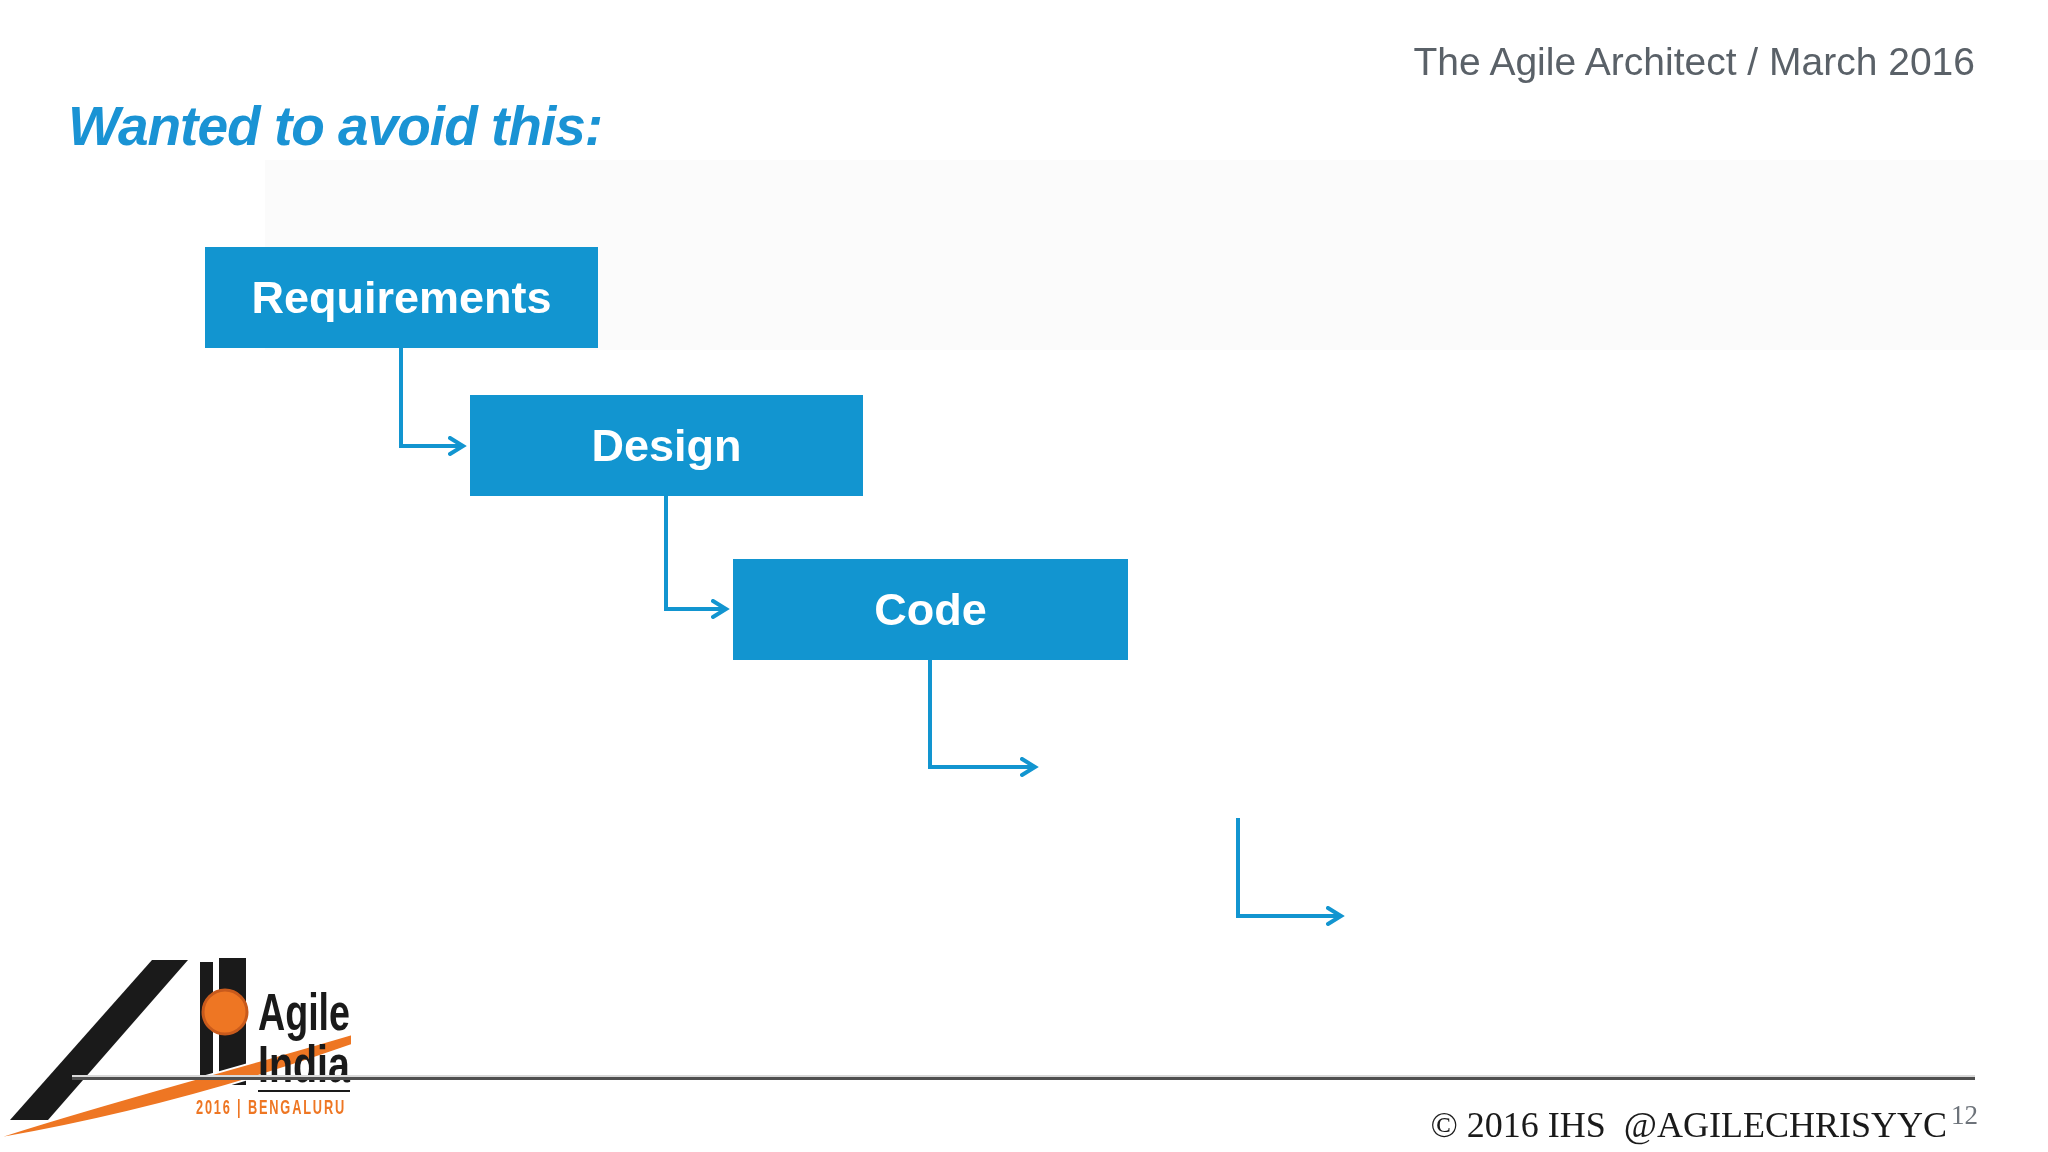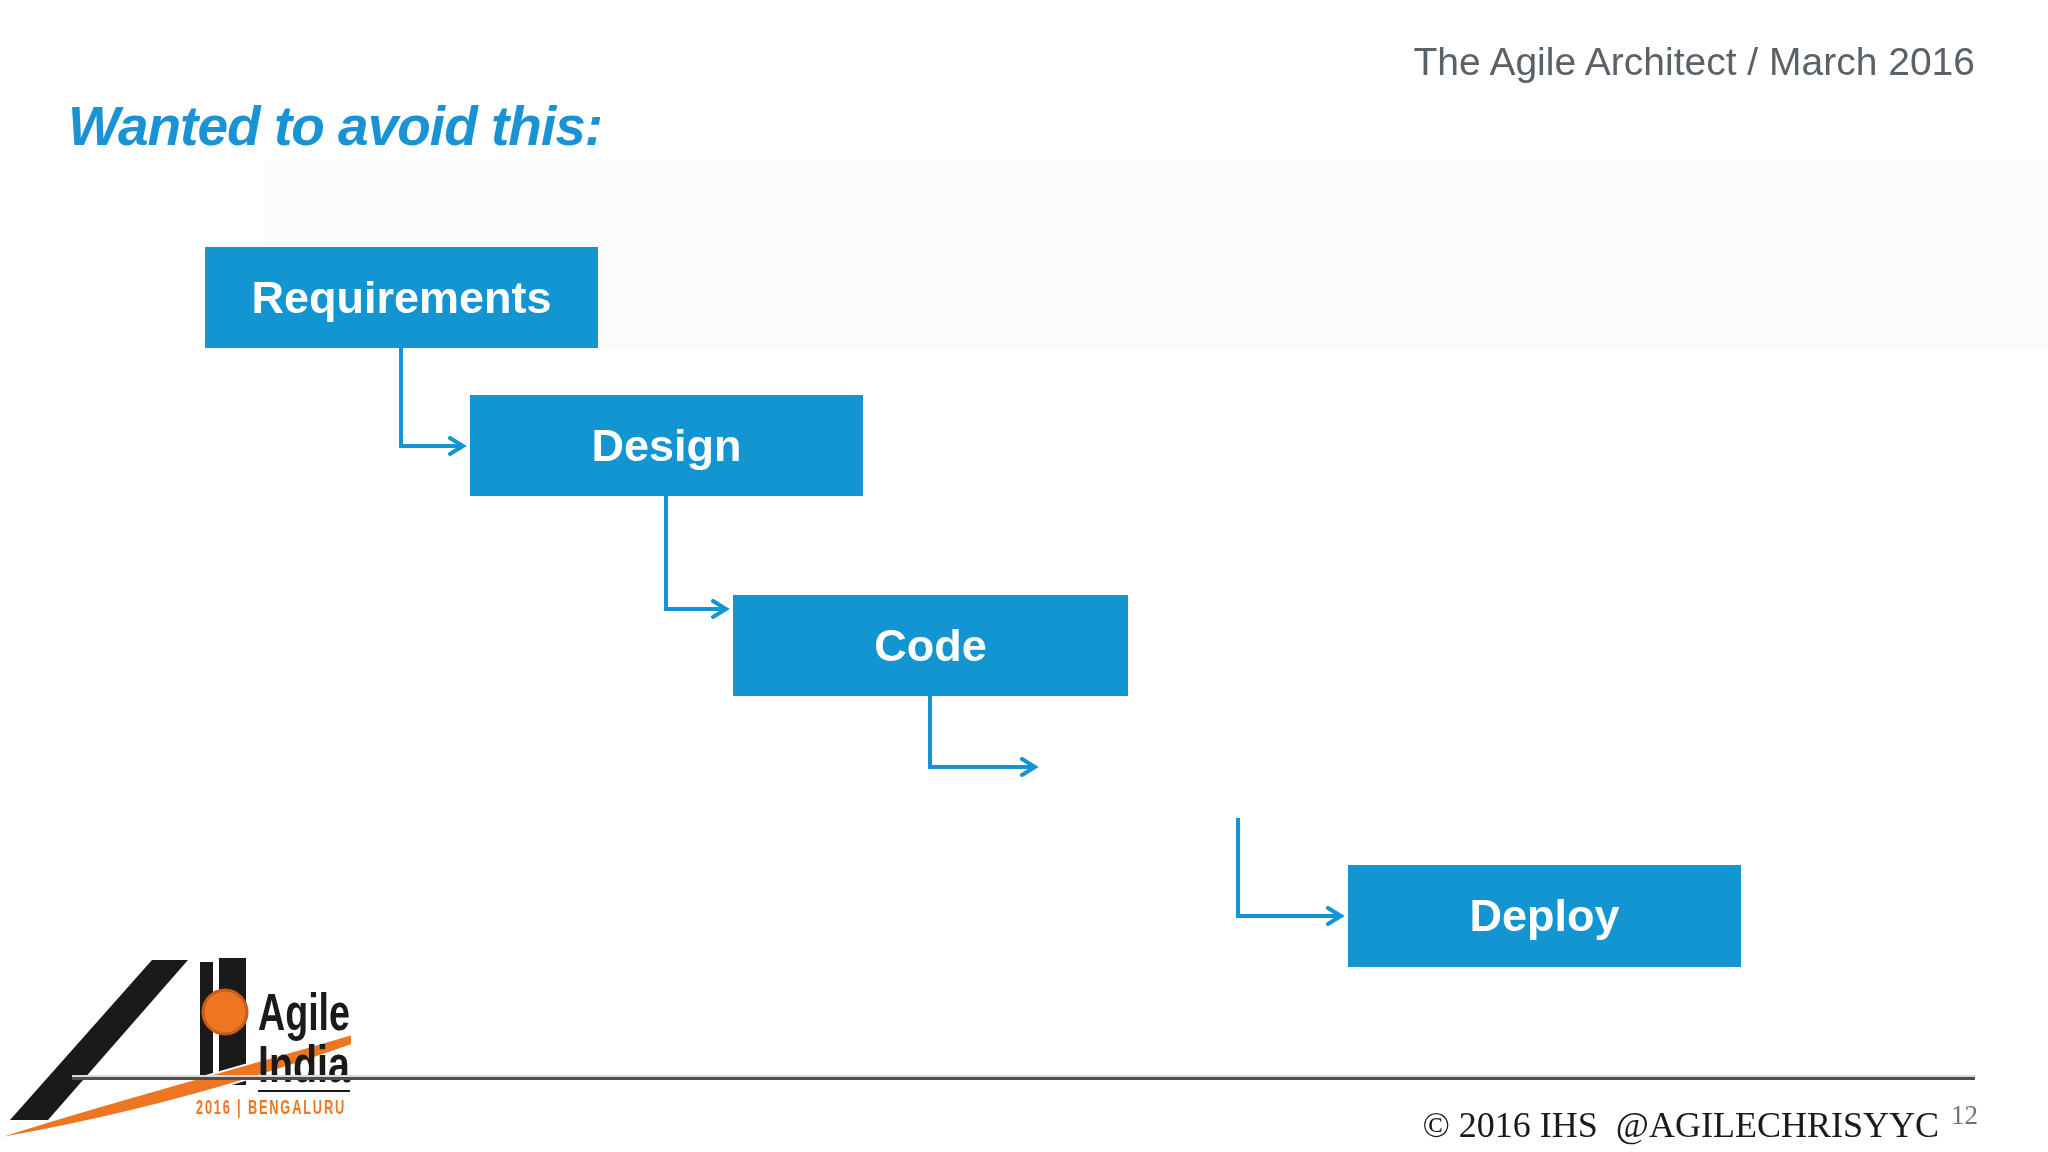--- a/index.html
+++ b/index.html
@@ -23,34 +23,34 @@
     font-size:39px;color:var(--header-gray);letter-spacing:0px;}
 
   .slide-title{position:absolute;left:68px;top:94px;
     font-size:55px;font-weight:bold;color:var(--title-blue);letter-spacing:-1px;font-style:italic;}
 
   .flow-box{position:absolute;width:393px;height:101px;background:var(--box-blue);
     display:flex;align-items:center;justify-content:center;
     color:#ffffff;font-weight:bold;font-size:45px;letter-spacing:0px;}
   .box-requirements{left:205px;top:247px;align-items:center;}
   .box-design{left:470px;top:395px;align-items:center;}
-  .box-code{left:733px;top:559px;width:395px;margin-top:36px;}
+  .box-code{left:733px;top:559px;width:395px;}
   .box-test{left:1042px;top:717px;}
   .box-deploy{left:1348px;top:865px;height:102px;}
 
   .connector-layer{position:absolute;left:0;top:0;width:2048px;height:1152px;pointer-events:none;}
   .connector{stroke:var(--box-blue);stroke-width:4;fill:none;}
   .arrowhead-stroke{stroke:var(--box-blue);fill:none;stroke-width:4;stroke-linecap:round;}
 
   .footer-divider{position:absolute;left:72px;top:1077px;width:1903px;height:3px;
     background:#4f4f4f;box-shadow:0 -2px 0 #d9d9d9;z-index:3;}
 
   .footer{position:absolute;top:1104px;right:70px;display:flex;align-items:flex-start;z-index:4;font-family:Liberation Serif, serif;}
   .footer-copyright{font-size:36px;color:var(--footer-black);white-space:pre;}
-  .footer-page-number{font-size:27px;color:var(--page-number-gray);margin-left:12px;
+  .footer-page-number{font-size:27px;color:var(--page-number-gray);margin-left:4px;
     position:relative;top:-4px;}
 
   .logo{position:absolute;left:0px;top:950px;width:362px;height:202px;z-index:2;}
   .logo text{font-family:"Liberation Sans","DejaVu Sans",sans-serif;}
   .logo-brand{fill:#1a1a1a;font-weight:bold;}
   .logo-tagline{fill:var(--accent-orange);font-weight:bold;letter-spacing:3px;}
 </style>
 </head>
 <body>
 
@@ -63,23 +63,20 @@
   <h1 class="slide-title">Wanted to avoid this:</h1>
 
   <div class="flow-box box-requirements">
     <span>Requirements</span>
   </div>
   <div class="flow-box box-design">
     <span>Design</span>
   </div>
   <div class="flow-box box-code">
     <span>Code</span>
-  </div>
-  <div class="flow-box box-deploy">
-    <span>Deploy</span>
   </div>
 
   <svg class="connector-layer" viewBox="0 0 2048 1152" xmlns="http://www.w3.org/2000/svg">
     <defs>
       <marker id="arrow" markerUnits="userSpaceOnUse" markerWidth="20" markerHeight="22" refX="14" refY="10" orient="auto">
         <path class="arrowhead-stroke" d="M2,2 L15,10 L2,18"></path>
       </marker>
     </defs>
     <path class="connector" d="M401,348 L401,446 L462,446" marker-end="url(#arrow)"></path>
     <path class="connector" d="M666,496 L666,609 L725,609" marker-end="url(#arrow)"></path>

